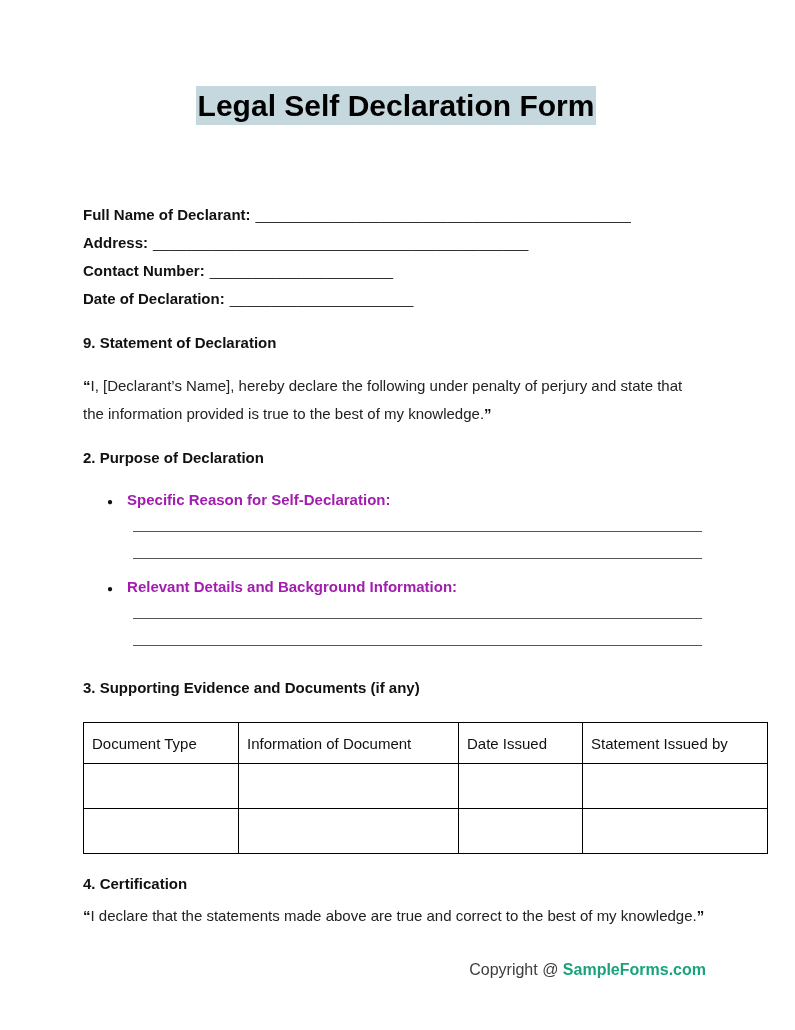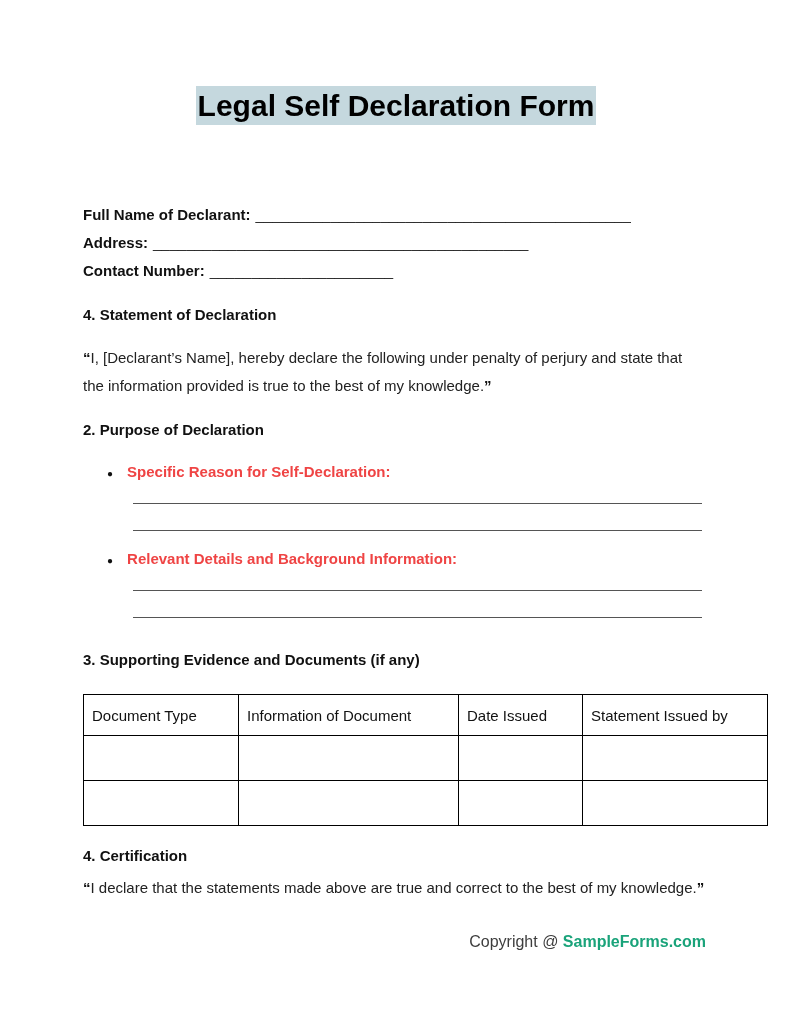--- a/index.html
+++ b/index.html
@@ -44,21 +44,21 @@
 
   .bullet-block { margin-top: 14px; }
   .bullet-row {
     display: flex;
     align-items: baseline;
     margin-left: 24px;
     font-size: 15px;
     line-height: 28px;
   }
   .dot { font-size: 10px; margin-right: 14px; color: #111; }
-  .bullet-label { font-weight: 700; color: #ef4444; text-align: center; }
+  .bullet-label { font-weight: 700; color: #a21caf; text-align: center; }
   .line {
     border-bottom: 1px solid #555;
     height: 0;
     width: 569px;
     margin: 26px 0 0 50px;
   }
   .line.first { margin-top: 15px; }
 
   h2.sec.sec3 { margin-top: 28px; }
 
@@ -110,23 +110,26 @@
     <div class="fields">
       <div class="field-row">
         <span class="field-label">Full Name of Declarant:</span><span class="blank">_____________________________________________</span>
       </div>
       <div class="field-row">
         <span class="field-label">Address:</span><span class="blank">_____________________________________________</span>
       </div>
       <div class="field-row">
         <span class="field-label">Contact Number:</span><span class="blank">______________________</span>
       </div>
+      <div class="field-row">
+        <span class="field-label">Date of Declaration:</span><span class="blank">______________________</span>
+      </div>
     </div>
 
-    <h2 class="sec">4. Statement of Declaration</h2>
+    <h2 class="sec">9. Statement of Declaration</h2>
     <p class="para"><span class="q">“</span><span>I, [Declarant’s Name], hereby declare the following under penalty of perjury and state that the information provided is true to the best of my knowledge.</span><span class="q">”</span></p>
 
     <h2 class="sec">2. Purpose of Declaration</h2>
 
     <div class="bullet-block">
       <div class="bullet-row">
         <span class="dot">●</span>
         <span class="bullet-label">Specific Reason for Self-Declaration:</span>
       </div>
       <div class="line first"></div>

